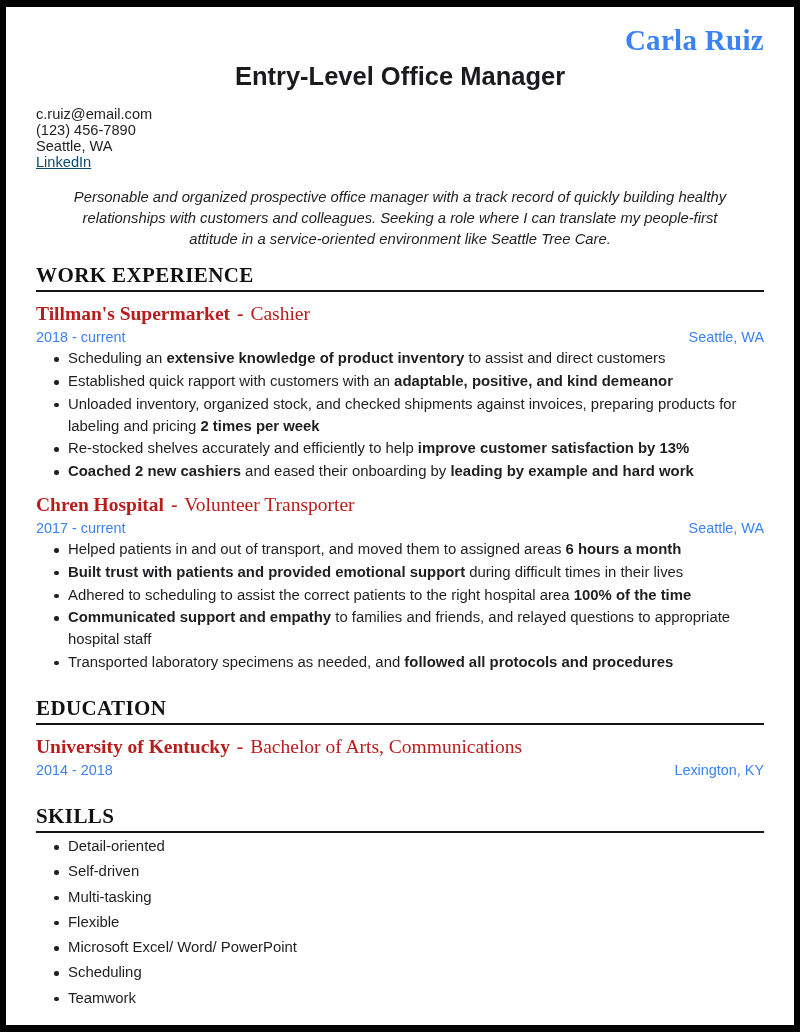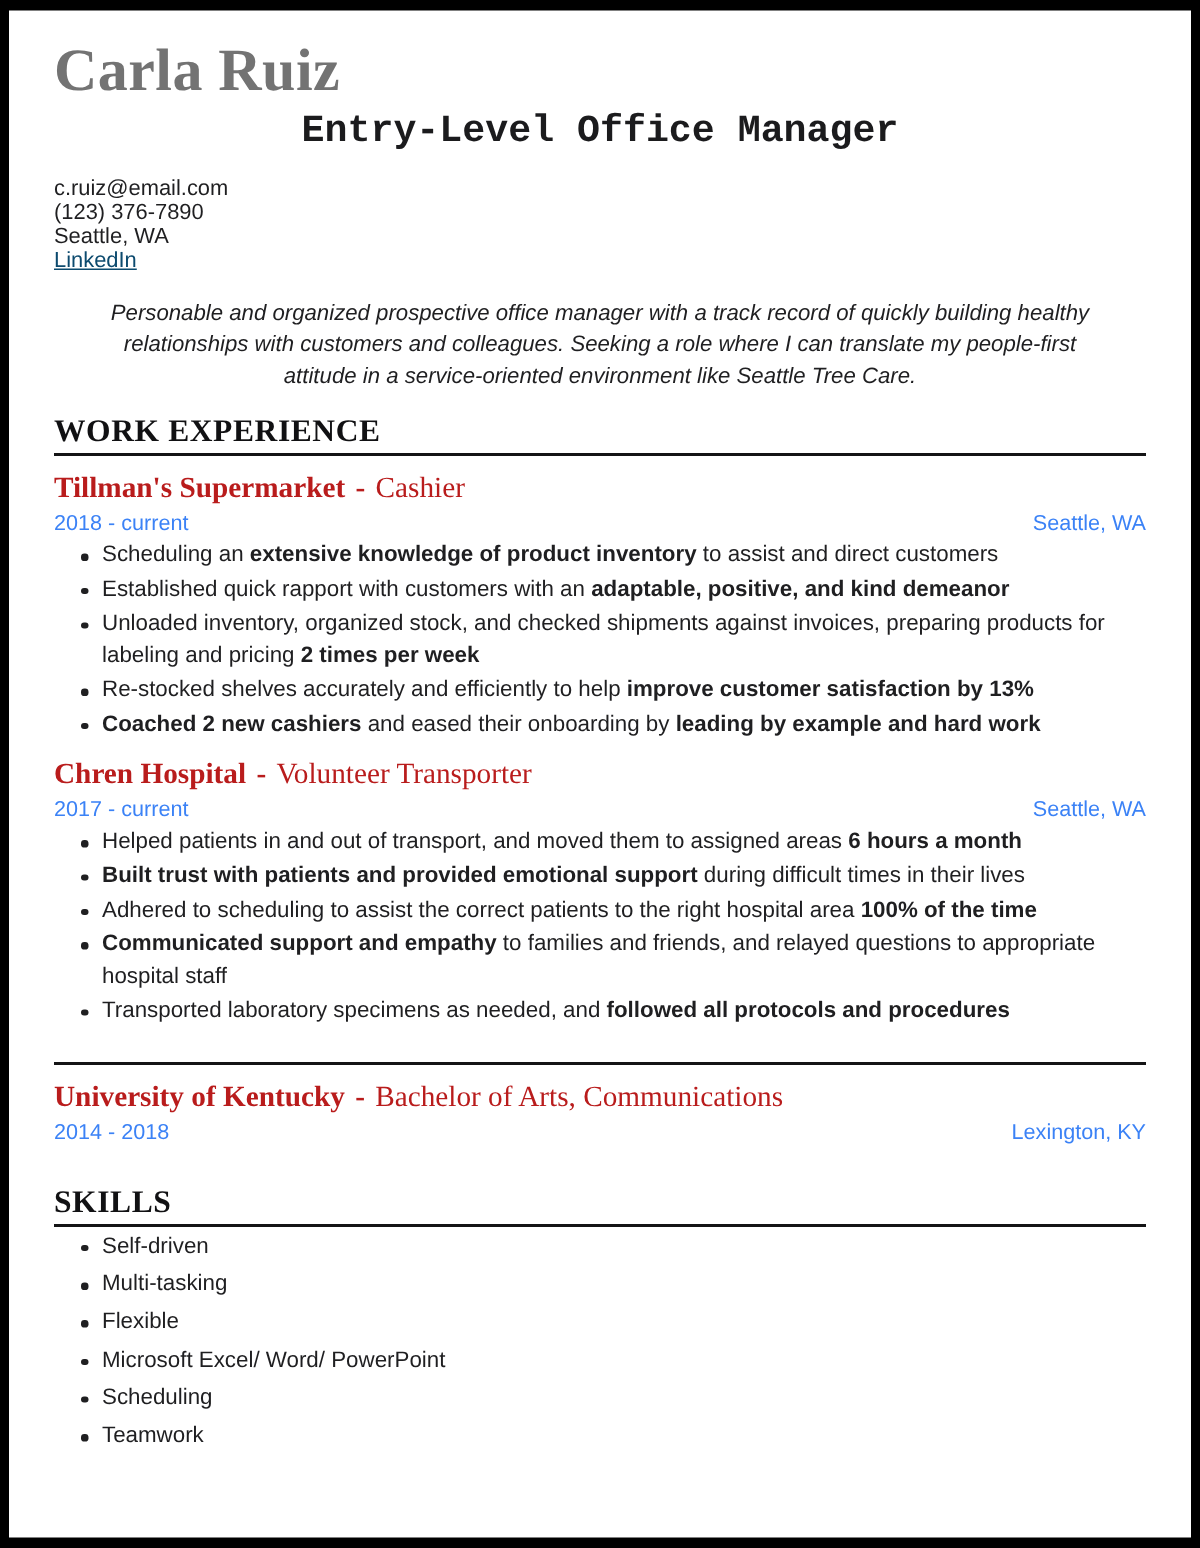--- a/index.html
+++ b/index.html
@@ -21,28 +21,28 @@
     overflow: hidden;
   }
   .inner {
     padding: 18px 30px 0 30px;
   }
 
   
   .name {
     font-family: "Liberation Serif", serif;
     font-weight: bold;
-    font-size: 40px;
+    font-size: 29px;
     line-height: 1.08;
-    text-align: left;
-    color: #737373;
+    text-align: right;
+    color: #3b82f6;
     letter-spacing: 0.3px;
   }
   .headline {
-    font-family: Liberation Mono, monospace;
+    font-family: Liberation Sans, sans-serif;
     font-weight: bold;
     font-size: 25.5px;
     line-height: 1.2;
     text-align: center;
     color: #1b1b1d;
     margin-top: 5px;
   }
   .contact-row {
     display: flex;
     justify-content: center;
@@ -141,21 +141,21 @@
 <div id="page">
   <div class="inner">
 
     <div>
       <div class="name">Carla Ruiz</div>
       <div class="headline">Entry-Level Office Manager</div>
 
       <div class="contact-row">
         <span class="contact-item">c.ruiz@email.com</span>
         <span class="contact-gap-1"></span>
-        <span class="contact-item">(123) 376-7890</span>
+        <span class="contact-item">(123) 456-7890</span>
         <span class="contact-gap-2"></span>
         <span class="contact-item">Seattle, WA</span>
         <span class="contact-gap-3"></span>
         <a class="contact-link" href="#">LinkedIn</a>
       </div>
 
       <div class="summary">Personable and organized prospective office manager with a track record of quickly building healthy relationships with customers and colleagues. Seeking a role where I can translate my people-first attitude in a service-oriented environment like Seattle Tree Care.</div>
     </div>
 
     <div class="section">
@@ -187,36 +187,38 @@
               <li><b>Built trust with patients and provided emotional support</b><span> during difficult times in their lives</span></li>
               <li><span>Adhered to scheduling to assist the correct patients to the right hospital area </span><b>100% of the time</b></li>
               <li><b>Communicated support and empathy</b><span> to families and friends, and relayed questions to appropriate hospital staff</span></li>
               <li><span>Transported laboratory specimens as needed, and </span><b>followed all protocols and procedures</b></li>
             </ul>
           </div>
         </div>
     </div>
 
     <div class="section edu-section">
+      <div class="section-title">EDUCATION</div>
       <div class="rule"></div>
       <div id="education-entries">
           <div class="entry">
             <div class="entry-head"><span class="entry-org">University of Kentucky</span><span class="entry-dash"> - </span><span class="entry-role">Bachelor of Arts, Communications</span></div>
             <div class="entry-meta">
               <span>2014 - 2018</span>
               <span>Lexington, KY</span>
             </div>
           </div>
         </div>
     </div>
 
     <div class="section skills-section">
       <div class="section-title">SKILLS</div>
       <div class="rule"></div>
       <ul class="bullets skills" id="skills-list">
+          <li>Detail-oriented</li>
           <li>Self-driven</li>
           <li>Multi-tasking</li>
           <li>Flexible</li>
           <li>Microsoft Excel/ Word/ PowerPoint</li>
           <li>Scheduling</li>
           <li>Teamwork</li>
         </ul>
     </div>
 
   </div>

